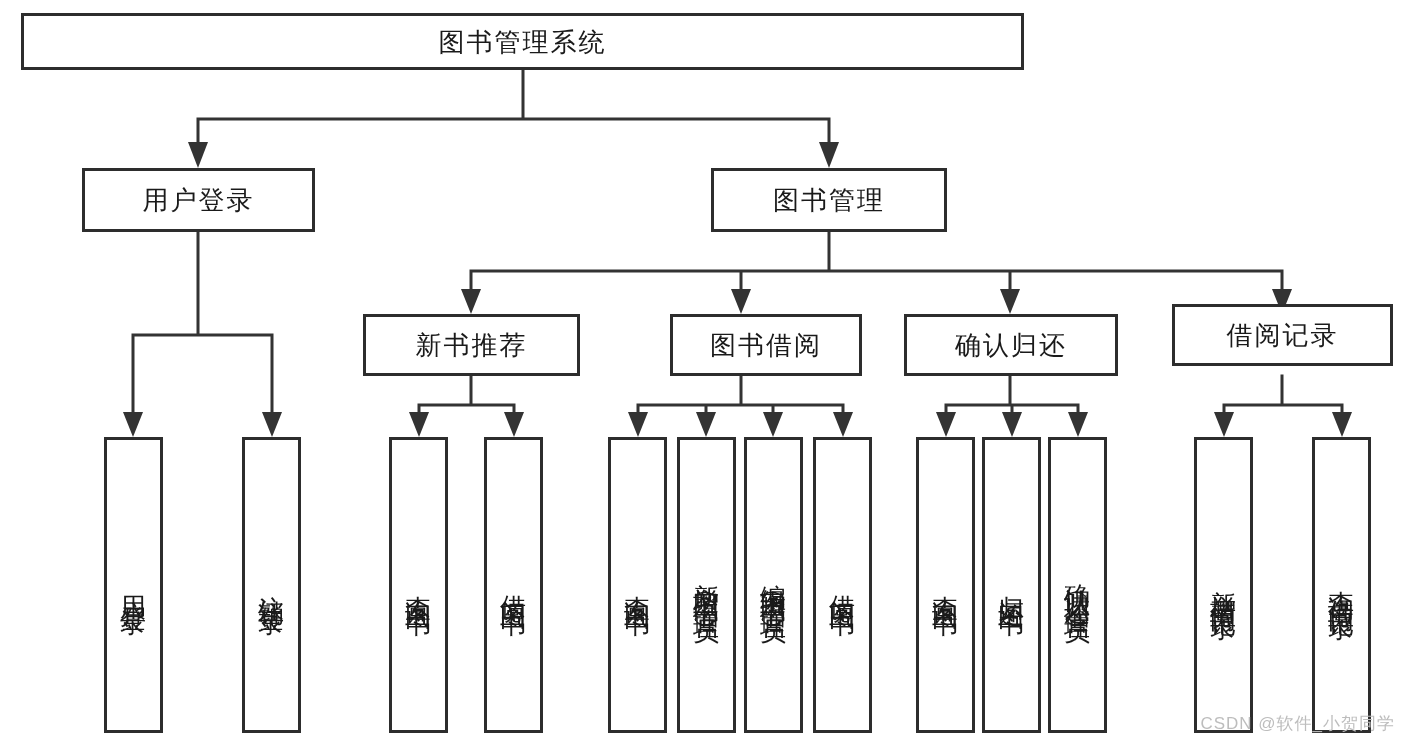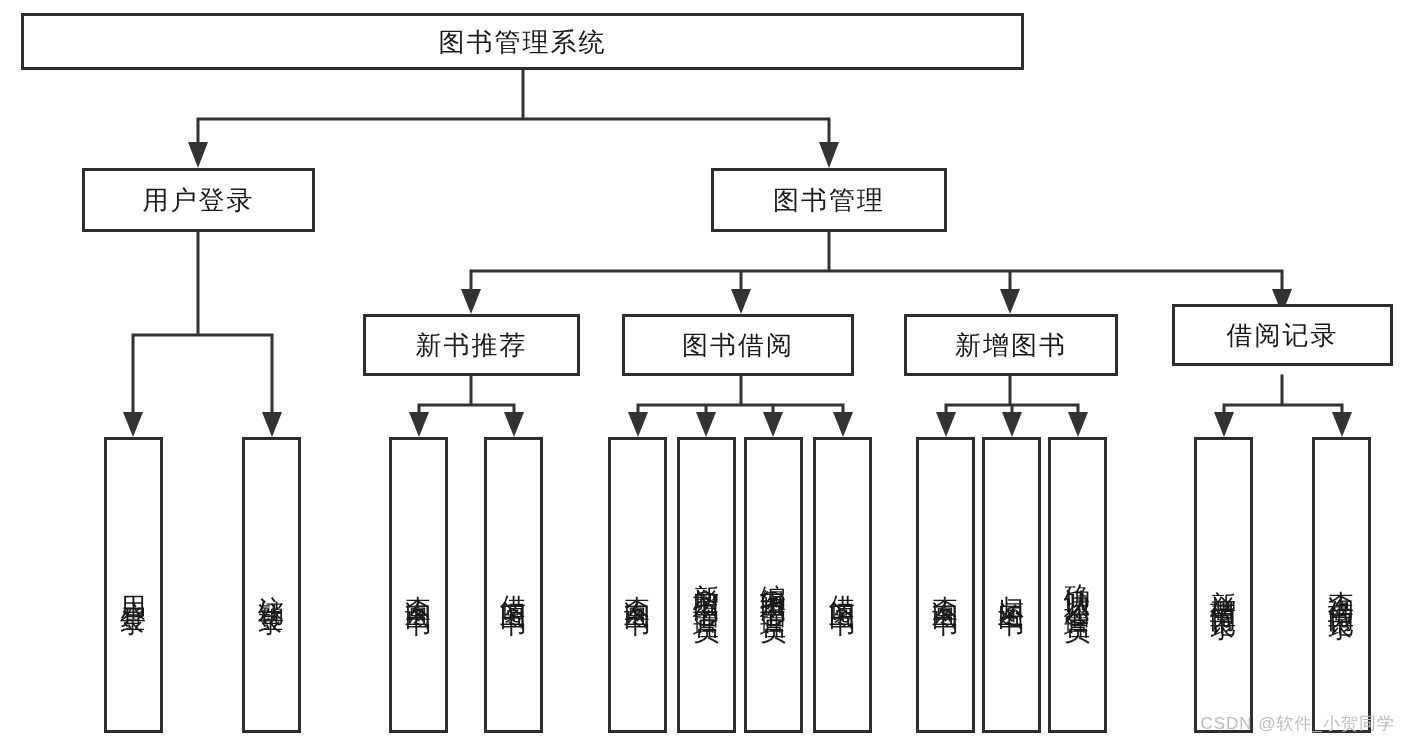--- a/index.html
+++ b/index.html
@@ -101,22 +101,22 @@
       <polygon points="1332,412 1352,412 1342,437"></polygon>
     </g>
   </svg>
 
   <div class="box" style="left:21px; top:13px; width:1003px; height:57px">图书管理系统</div>
 
   <div class="box" style="left:82px; top:168px; width:233px; height:64px">用户登录</div>
   <div class="box" style="left:363px; top:314px; width:217px; height:62px">新书推荐</div>
 
   <div class="box" style="left:711px; top:168px; width:236px; height:64px">图书管理</div>
-  <div class="box" style="left:622px; top:314px; width:232px; height:62px">图书借阅</div>
-  <div class="box" style="left:904px; top:314px; width:214px; height:62px">新增图书</div>
+  <div class="box" style="left:670px; top:314px; width:192px; height:62px">图书借阅</div>
+  <div class="box" style="left:904px; top:314px; width:214px; height:62px">确认归还</div>
   <div class="box" style="left:1172px; top:304px; width:221px; height:62px">借阅记录</div>
 
   <div class="box vbox" style="left:104px; top:437px; width:59px; height:296px">
     <span class="vtext">用户登录</span>
   </div>
   <div class="box vbox" style="left:242px; top:437px; width:59px; height:296px">
     <span class="vtext">注销登录</span>
   </div>
 
   <div class="box vbox" style="left:389px; top:437px; width:59px; height:296px">

